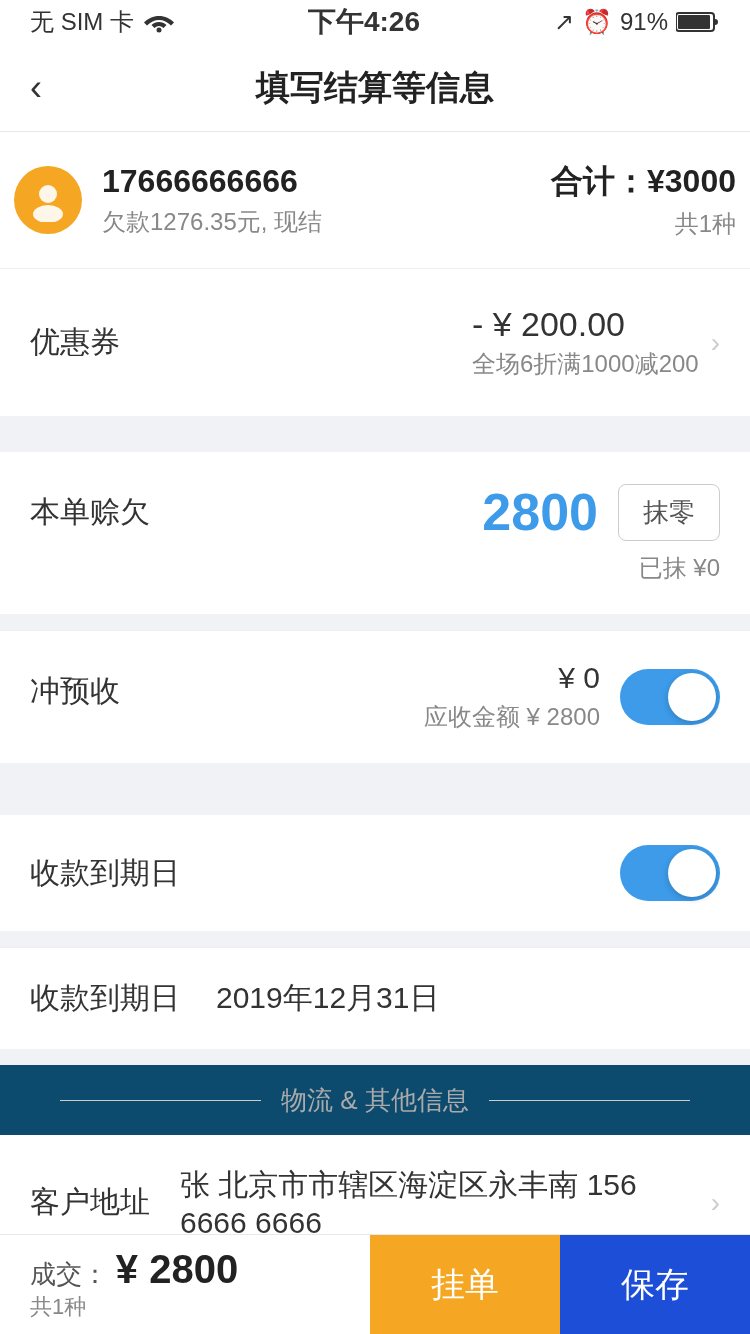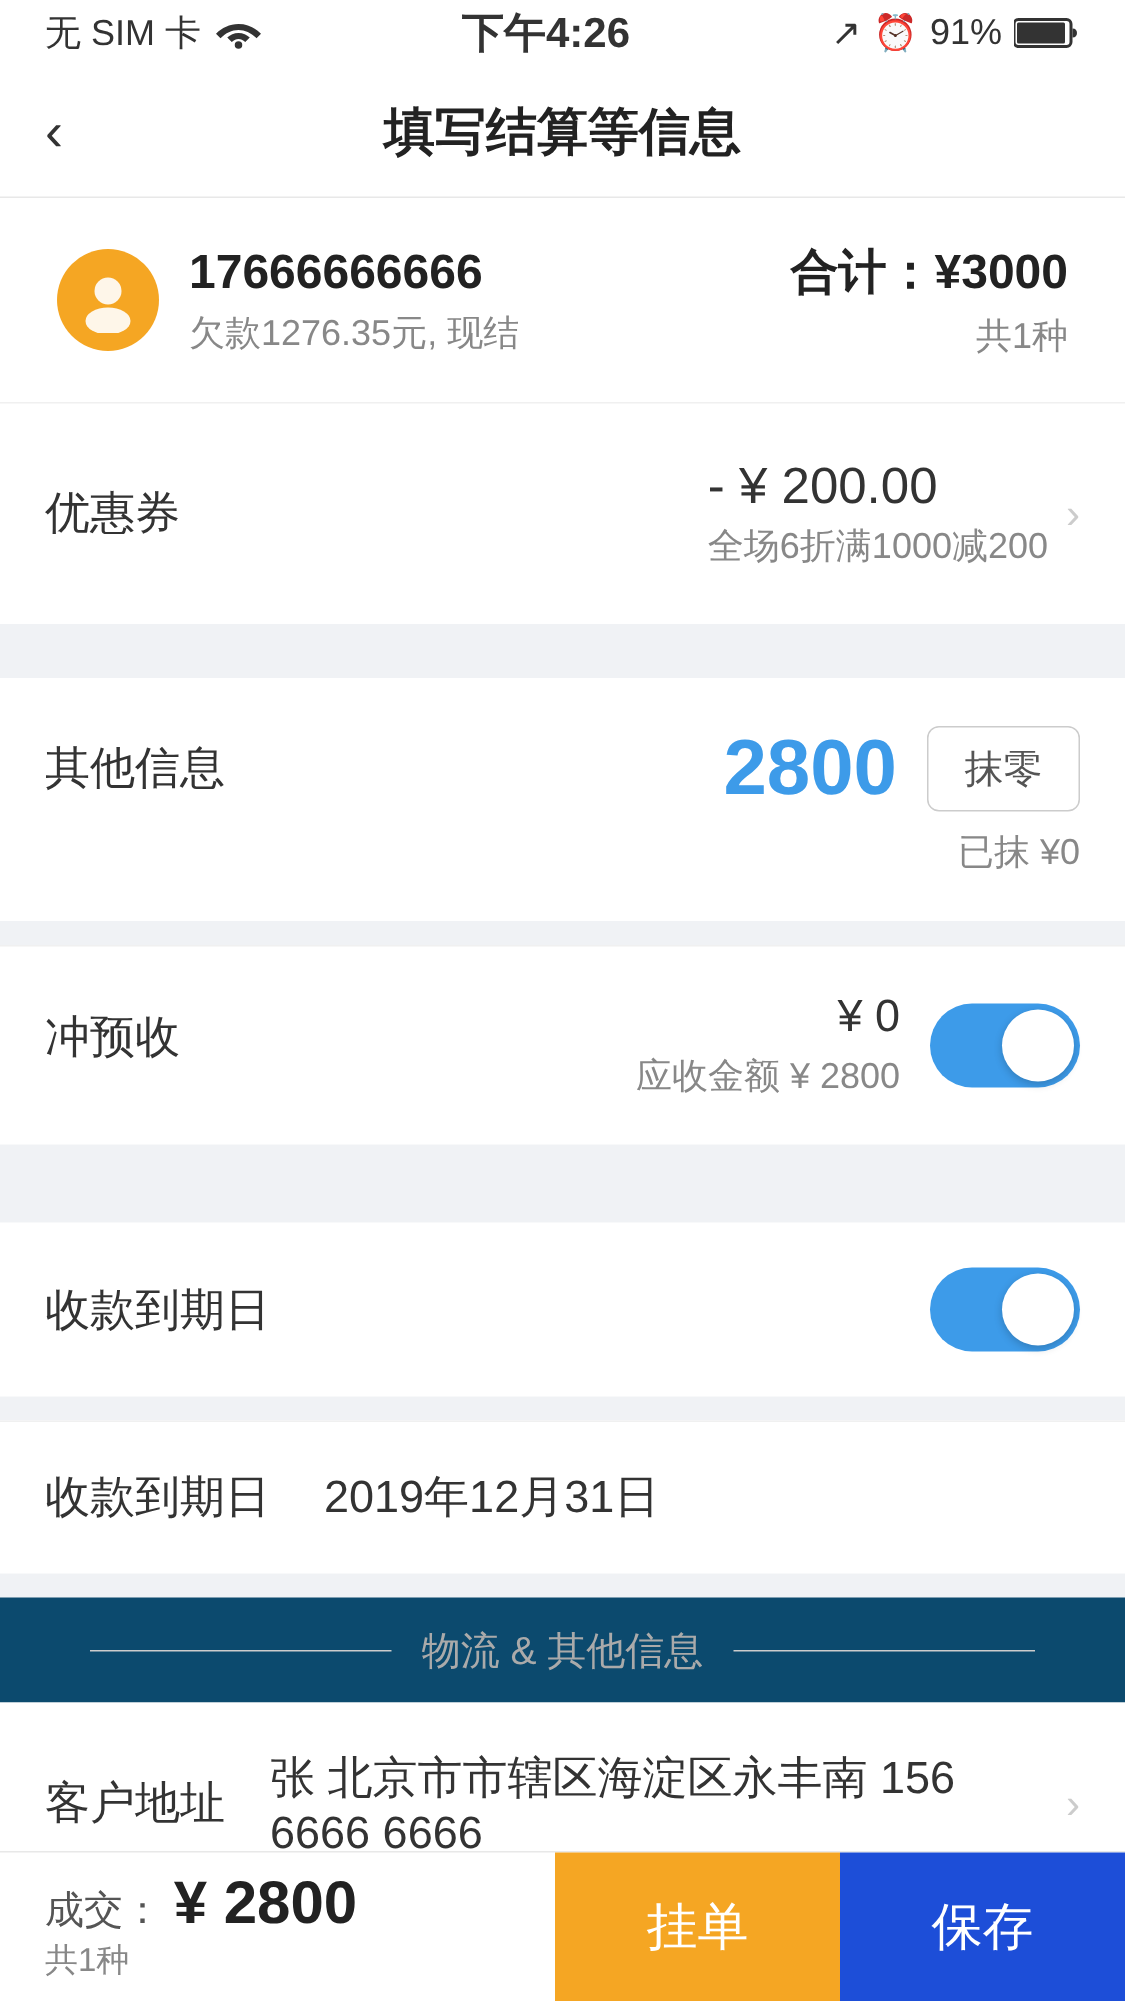--- a/index.html
+++ b/index.html
@@ -54,21 +54,21 @@
     
     .card {
       background: #fff;
       margin-bottom: 16px;
     }
 
     .customer-row {
       display: flex;
       align-items: center;
       justify-content: space-between;
-      padding: 28px 38px;
+      padding: 28px 14px;
       background: #fff;
     }
     .customer-left { display: flex; align-items: center; gap: 20px; }
     .avatar {
       width: 68px;
       height: 68px;
       border-radius: 50%;
       background: #f5a623;
       display: flex;
       align-items: center;
@@ -348,21 +348,21 @@
         </div>
         <span class="chevron-icon">›</span>
       </div>
     </div>
   </div>
 
   <div class="section-divider"></div>
 
   <div class="amount-section card">
     <div class="amount-row">
-      <span class="amount-label">其他信息</span>
+      <span class="amount-label">本单赊欠</span>
       <div class="amount-right">
         <span class="amount-value">2800</span>
         <button class="round-btn">抹零</button>
       </div>
     </div>
     <div class="already-zero">已抹  ¥0</div>
   </div>
 
   <div class="prepay-section card">
     <div class="prepay-row">

